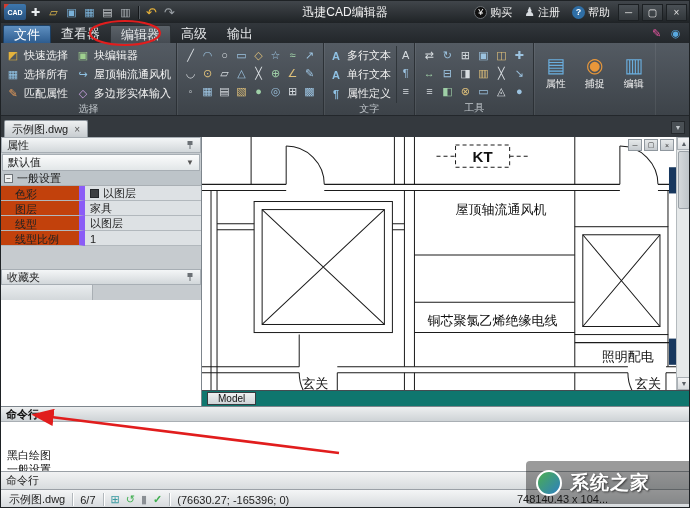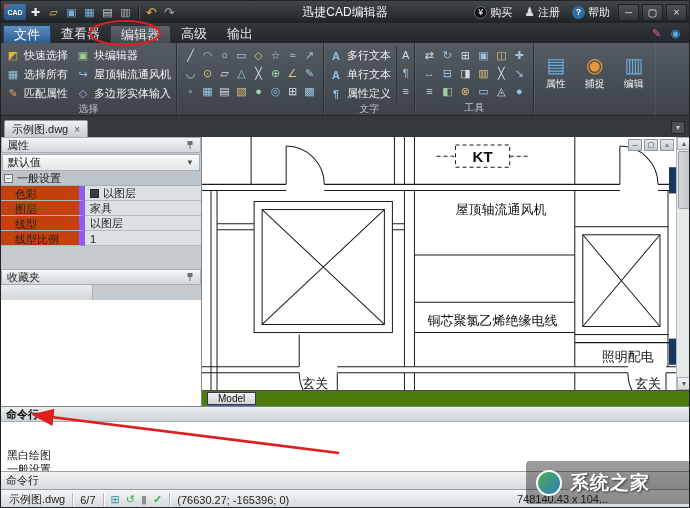--- a/index.html
+++ b/index.html
@@ -112,21 +112,21 @@
   .cad-svg { position:absolute; left:0; top:0; width:474px; height:253px; }
   .mdi { position:absolute; top:2px; right:17px; display:flex; gap:2px; }
   .mdi-btn { width:14px; height:12px; background:linear-gradient(#e6e9ea,#c6cbcf); border:1px solid #8f979e;
     color:#333; font-size:7px; display:flex; align-items:center; justify-content:center; }
   .vscroll { position:absolute; right:0; top:0; width:15px; height:253px; background:#e6e9ea; border-left:1px solid #b4babe; }
   .scroll-btn { position:absolute; left:0; width:14px; height:13px; background:linear-gradient(#f4f5f6,#d7dbde);
     border:1px solid #a9afb4; color:#5a6066; font-size:7px; display:flex; align-items:center; justify-content:center; }
   .sb-up { top:0; } .sb-down { bottom:0; }
   .scroll-thumb { position:absolute; left:1px; top:14px; width:12px; height:58px;
     background:linear-gradient(90deg,#d4d8db,#bfc5c9); border:1px solid #9aa1a7; border-radius:2px; }
-  .modelbar { position:absolute; left:0; bottom:0; width:489px; height:16px; background:#4d7c0f;
+  .modelbar { position:absolute; left:0; bottom:0; width:489px; height:16px; background:#0f766e;
     border-top:1px solid #454b51; display:flex; align-items:center; padding-left:5px; }
   .model-tab { height:13px; background:linear-gradient(#eef0f1,#cfd4d7); border:1px solid #363b40;
     font-size:10px; color:#111; display:flex; align-items:center; padding:0 10px; }
 
   
   .cmd-panel { position:absolute; left:0; top:405px; width:690px; height:65px; background:#fff; border-top:1px solid #7d858c; }
   .cmd-header { height:15px; background:linear-gradient(#edeff0,#ced3d6); border-bottom:1px solid #a9afb4;
     font-size:11px; font-weight:bold; color:#111; display:flex; align-items:center; padding-left:5px; }
   .cmd-history { padding:2px 6px; font-size:11px; color:#111; line-height:14px;margin-top:24px; }
   .cmd-prompt { position:absolute; left:0; top:470px; width:690px; height:18px;

